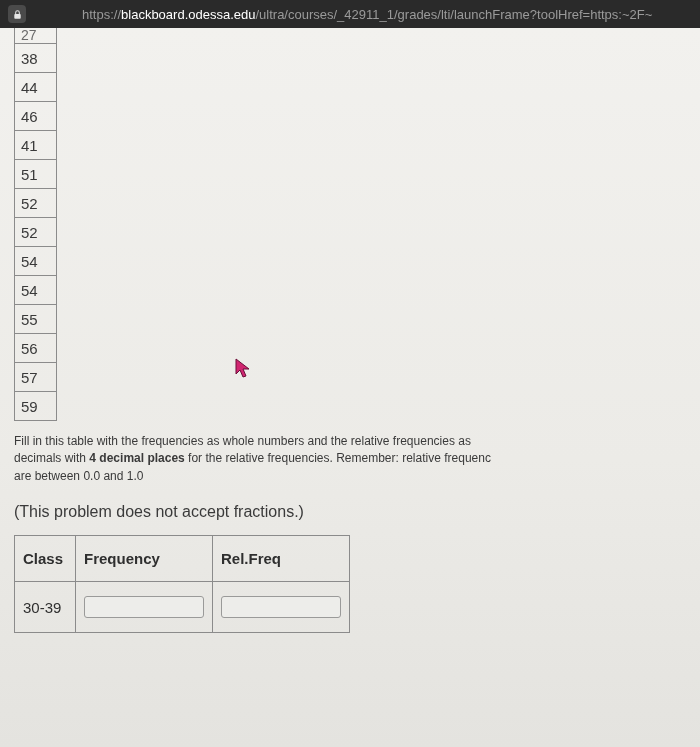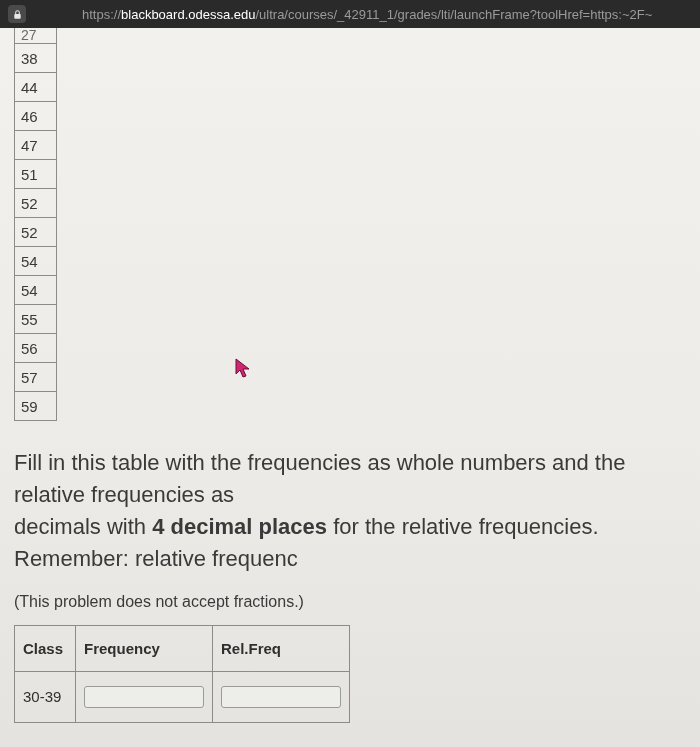--- a/index.html
+++ b/index.html
@@ -66,22 +66,22 @@
   .data-table tr:first-child td {
     border-top: none;
     height: 14px;
     padding-top: 0;
     line-height: 10px;
     font-size: 14px;
     color: #6a6a6a;
   }
 
   .instructions {
-    margin-top: 26px;
-    font-size: 22px;
+    margin-top: 12px;
+    font-size: 12px;
     line-height: 1.45;
     color: #3a3a3a;
     max-width: 680px;
   }
   .instructions b { font-weight: 700; }
 
   .note {
     margin-top: 18px;
     font-size: 16px;
     color: #3a3a3a;
@@ -153,21 +153,21 @@
     <tr>
           <td>38</td>
         </tr>
     <tr>
           <td>44</td>
         </tr>
     <tr>
           <td>46</td>
         </tr>
     <tr>
-          <td>47</td>
+          <td>41</td>
         </tr>
     <tr>
           <td>51</td>
         </tr>
     <tr>
           <td>52</td>
         </tr>
     <tr>
           <td>52</td>
         </tr>
@@ -188,20 +188,21 @@
         </tr>
     <tr>
           <td>59</td>
         </tr>
   </tbody>
     </table>
 
   <div class="instructions">
     <span>Fill in this table with the frequencies as whole numbers and the relative frequencies as</span><br>
     <span>decimals with </span><b>4 decimal places</b><span> for the relative frequencies. Remember: relative frequenc</span><br>
+    <span>are between 0.0 and 1.0</span>
   </div>
 
   <div class="note">(This problem does not accept fractions.)</div>
 
   <table class="freq-table">
     <tbody>
         <tr>
       <th>Class</th>
       <th class="freq-col">Frequency</th>
       <th class="rel-col">Rel.Freq</th>

